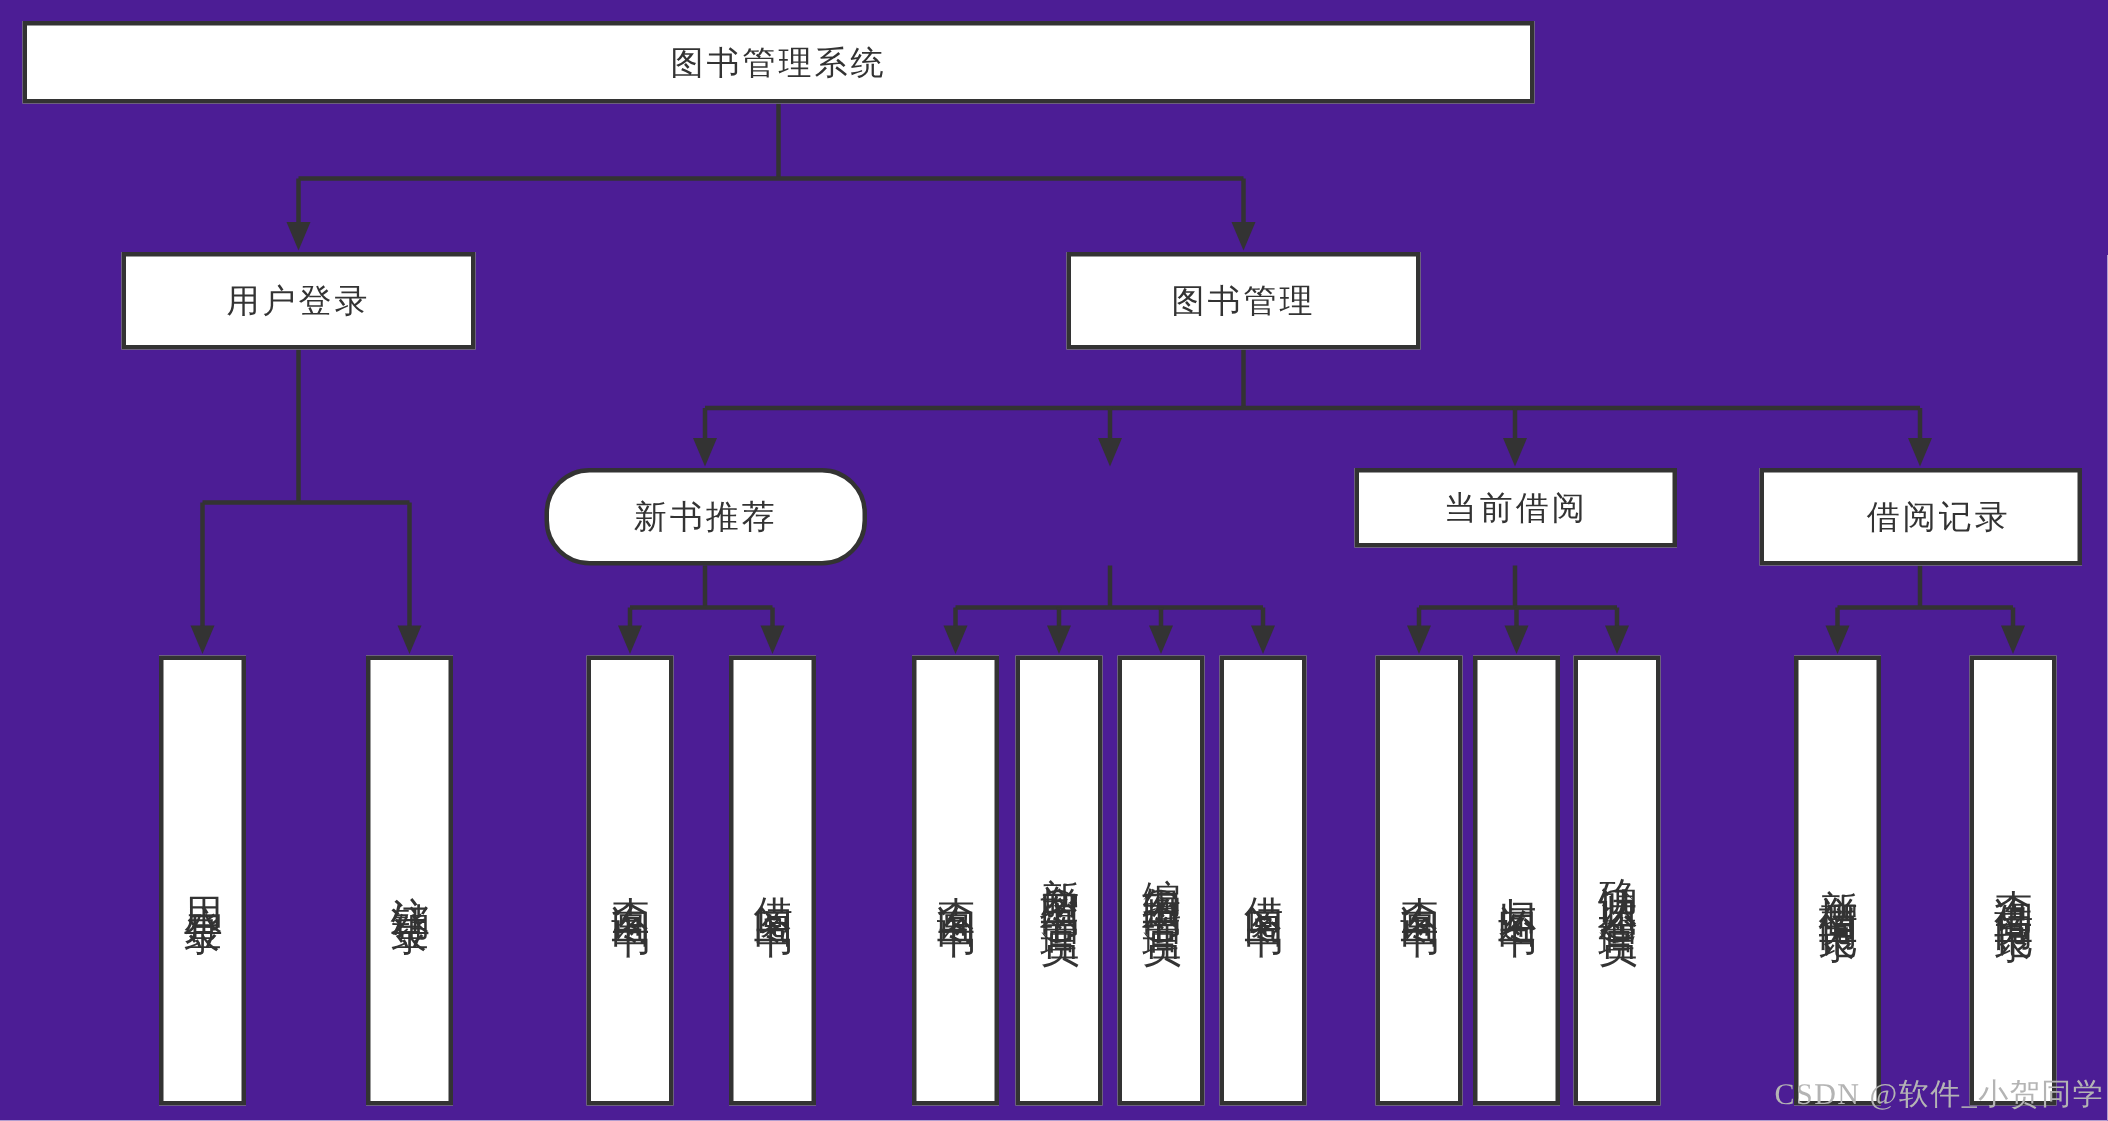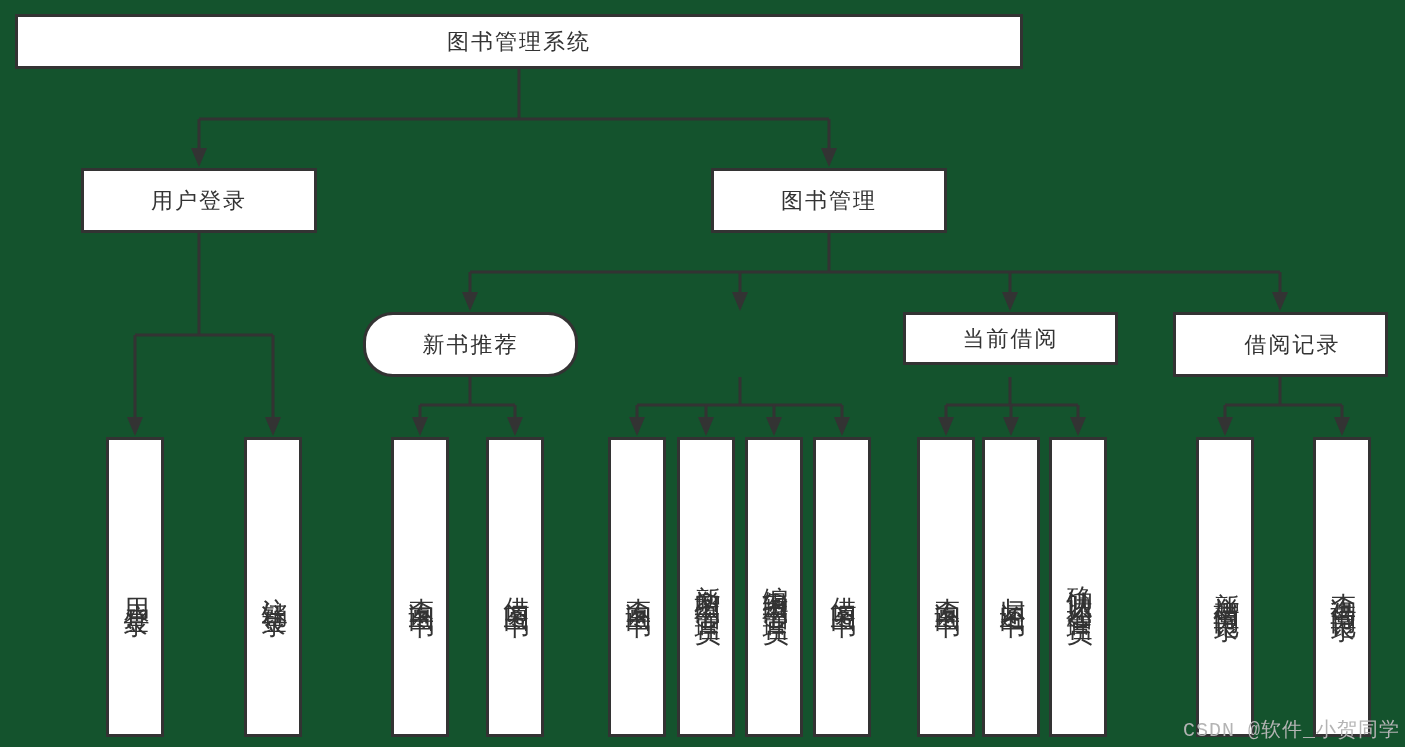--- a/index.html
+++ b/index.html
@@ -1,21 +1,21 @@
 <!DOCTYPE html>
 <html><head>
 <meta charset="utf-8">
 <style>
   html, body { margin: 0; padding: 0; background: #ffffff; }
   .canvas {
     position: relative;
     width: 1405px;
     height: 747px;
-    background: #14532d;
-    font-family: Liberation Mono, monospace;
+    background: #4c1d95;
+    font-family: Liberation Serif, serif;
     overflow: hidden;
   }
   svg.connectors {
     position: absolute;
     left: 0; top: 0;
     width: 1405px; height: 747px;
   }
   .box {
     position: absolute;
     background: #ffffff;

